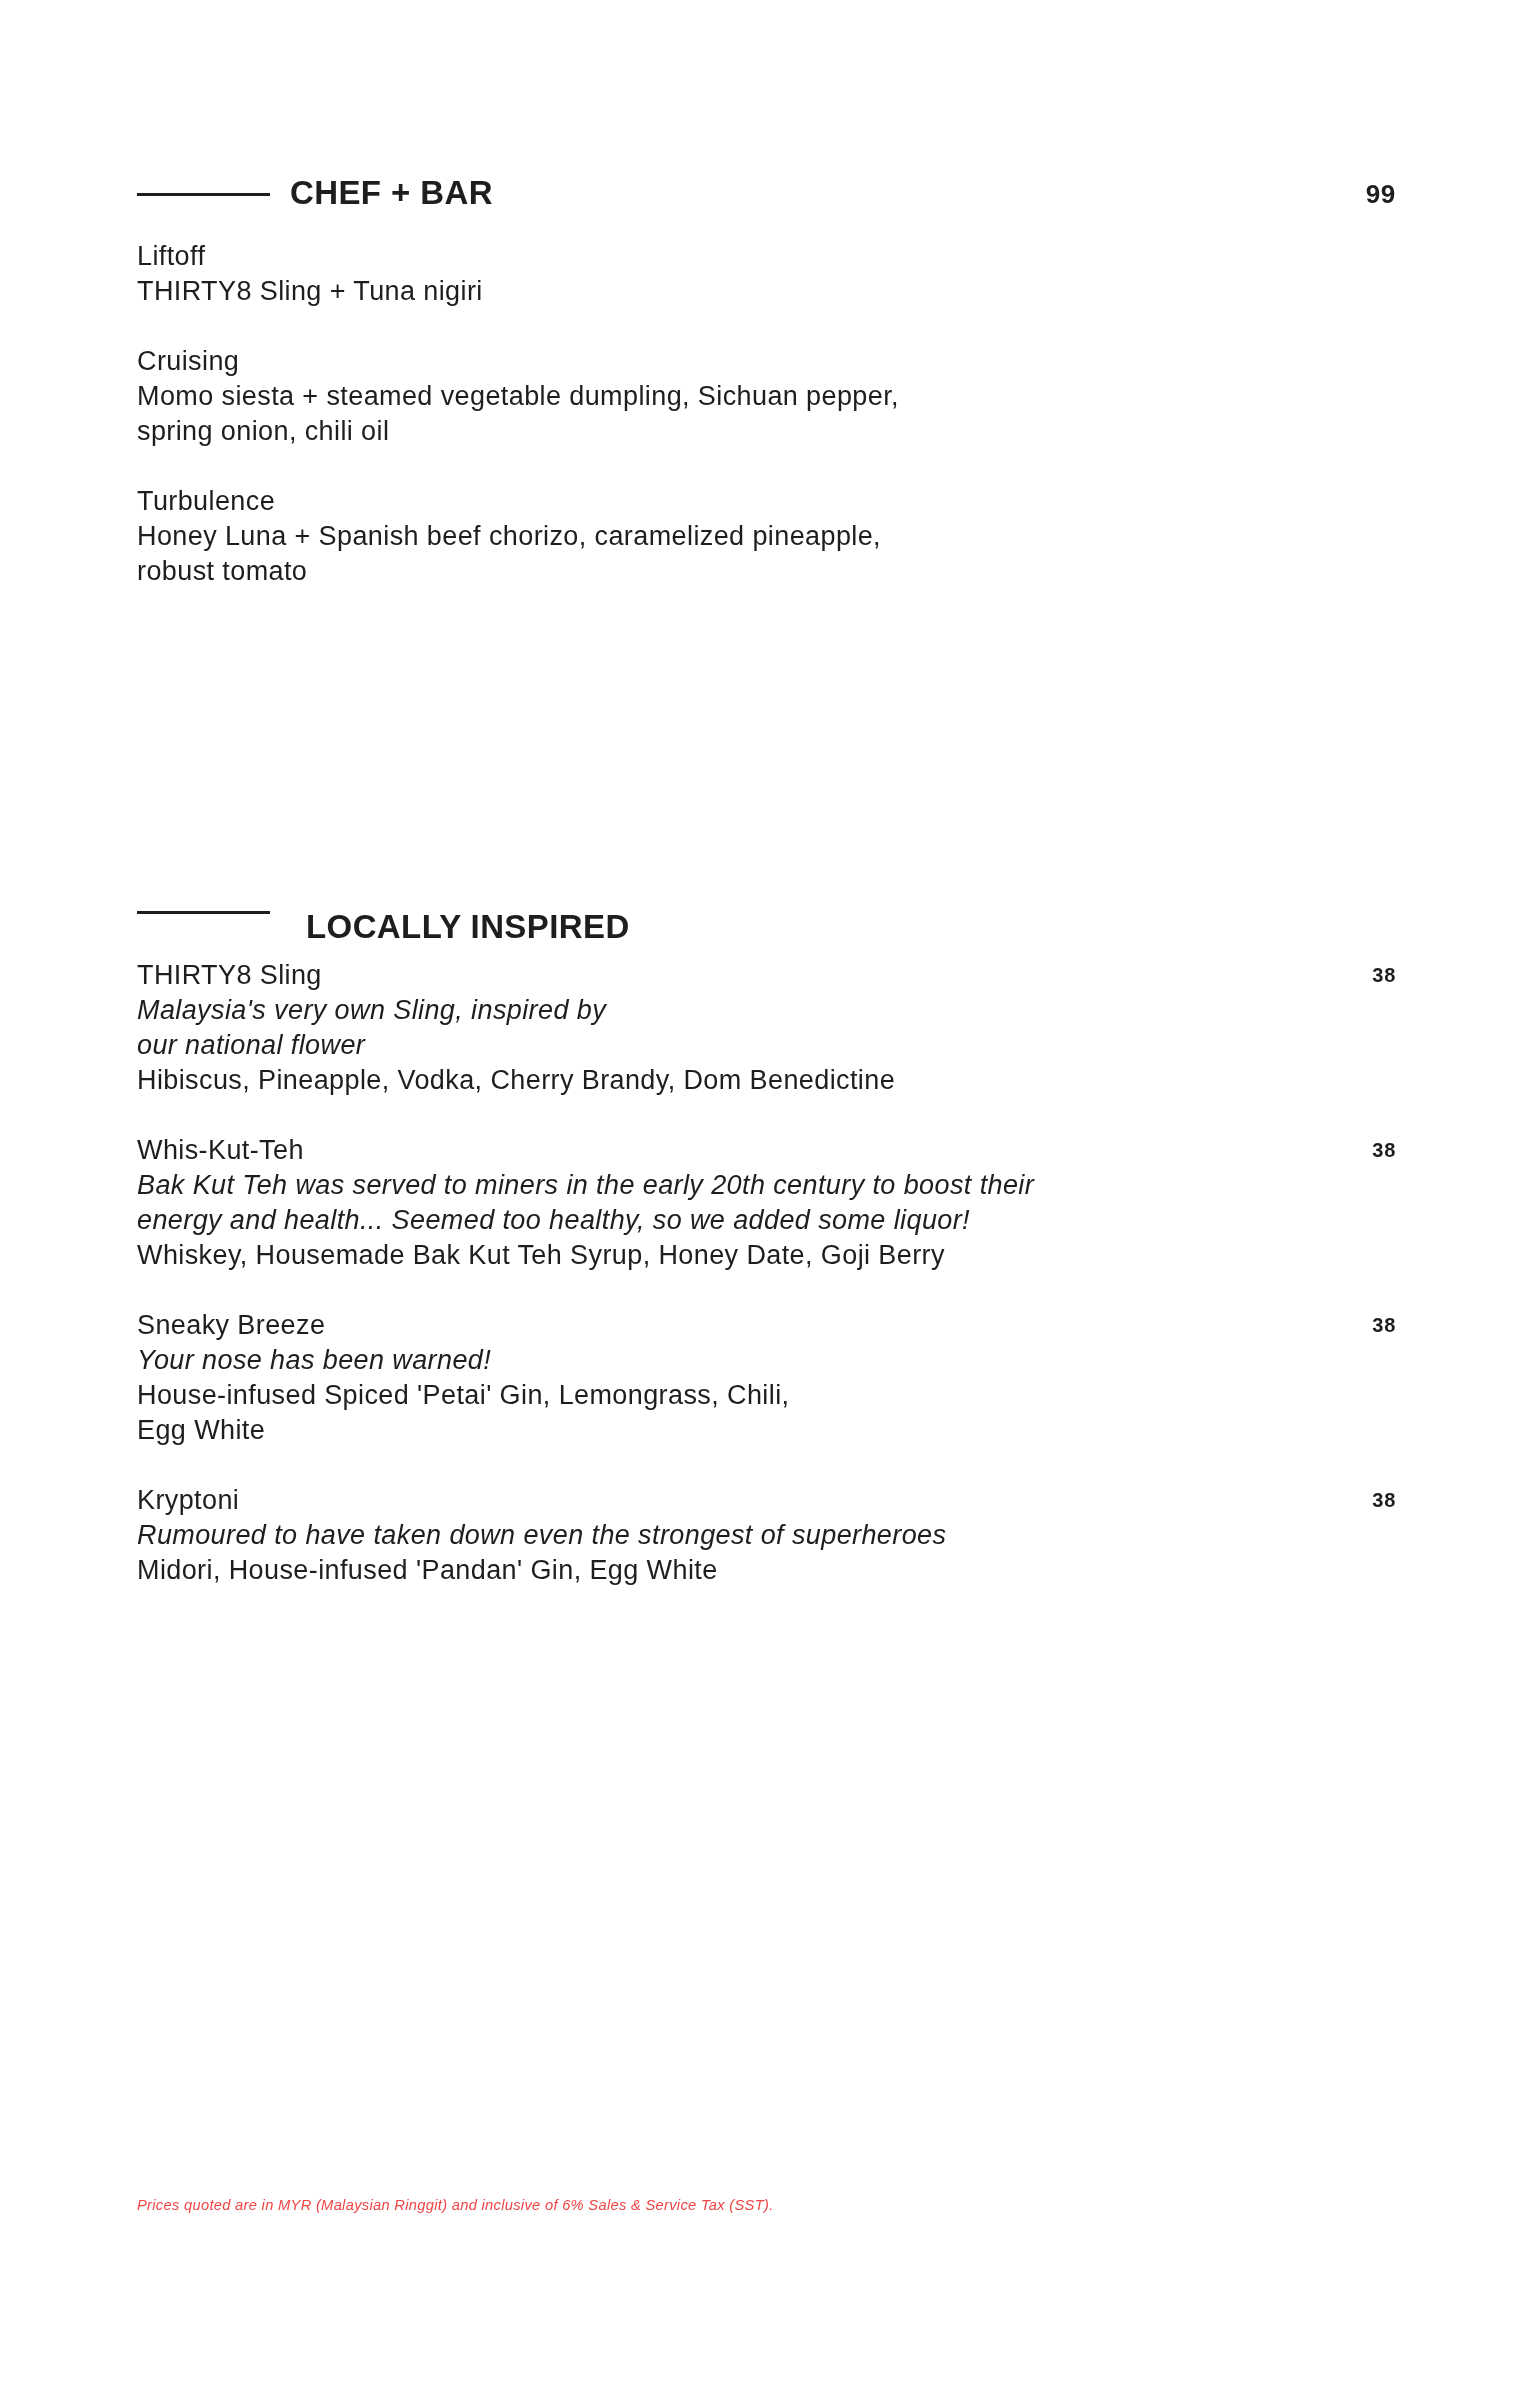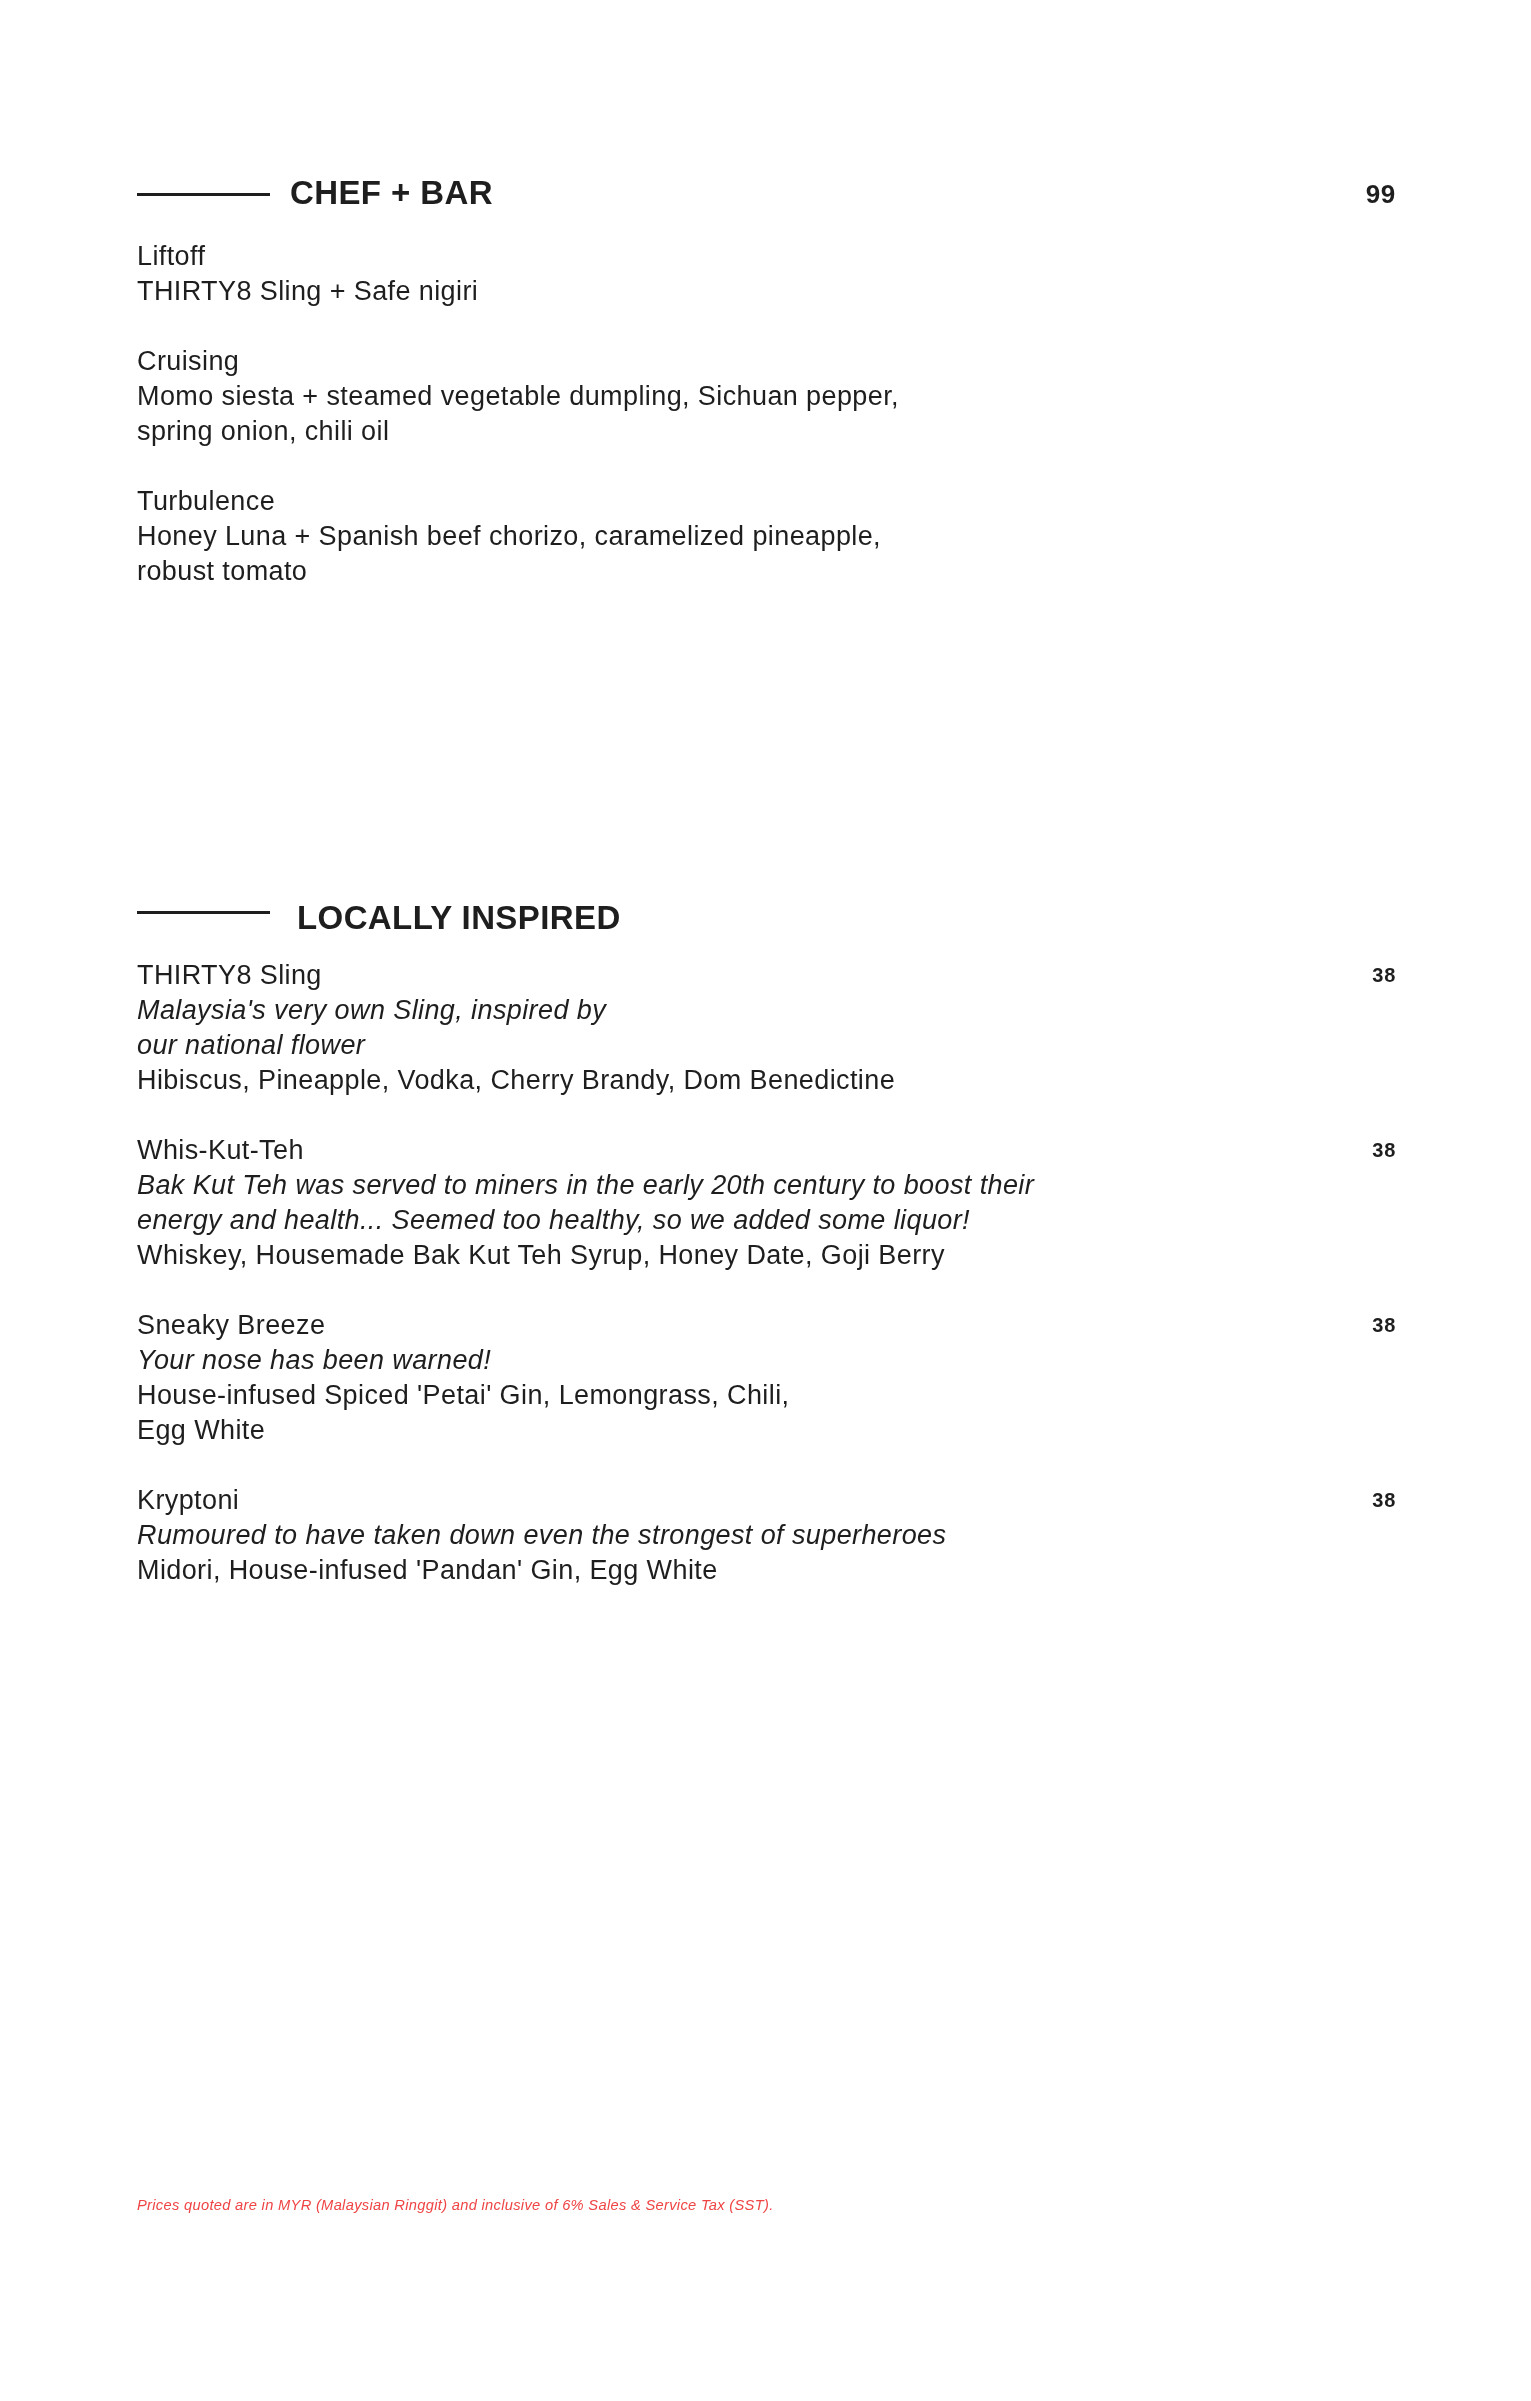--- a/index.html
+++ b/index.html
@@ -26,39 +26,39 @@
 
 <section class="section" style="top:172px;">
   <div class="section-header">
     <div class="rule"></div>
     <h2 class="section-title" style="margin:0;">CHEF + BAR</h2>
     <div class="section-price">99</div>
   </div>
   <div class="items" style="top:67px;">
     <div class="item">
       <div class="line">Liftoff</div>
-      <div class="line">THIRTY8 Sling + Safe nigiri</div>
+      <div class="line">THIRTY8 Sling + Tuna nigiri</div>
     </div>
     <div class="item">
       <div class="line">Cruising</div>
       <div class="line">Momo siesta + steamed vegetable dumpling, Sichuan pepper,</div>
       <div class="line">spring onion, chili oil</div>
     </div>
     <div class="item">
       <div class="line">Turbulence</div>
       <div class="line">Honey Luna + Spanish beef chorizo, caramelized pineapple,</div>
       <div class="line">robust tomato</div>
     </div>
   </div>
 </section>
 
 <section class="section" style="top:890px;">
   <div class="section-header">
     <div class="rule"></div>
-    <h2 class="section-title" style="margin:7px;">LOCALLY INSPIRED</h2>
+    <h2 class="section-title" style="margin:16px;">LOCALLY INSPIRED</h2>
   </div>
   <div class="items" style="top:68px;">
     <div class="item">
       <div class="line">THIRTY8 Sling</div>
       <div class="item-price">38</div>
       <div class="line italic">Malaysia's very own Sling, inspired by</div>
       <div class="line italic">our national flower</div>
       <div class="line">Hibiscus, Pineapple, Vodka, Cherry Brandy, Dom Benedictine</div>
     </div>
     <div class="item">

